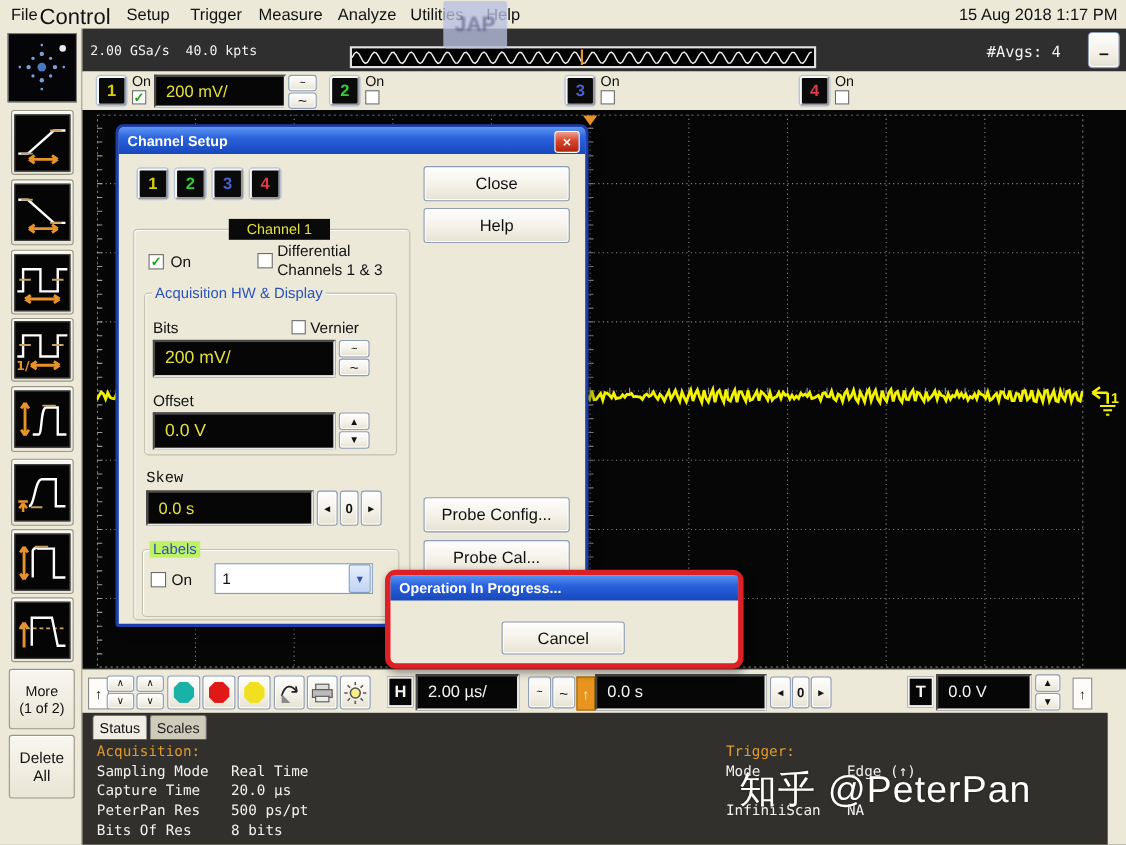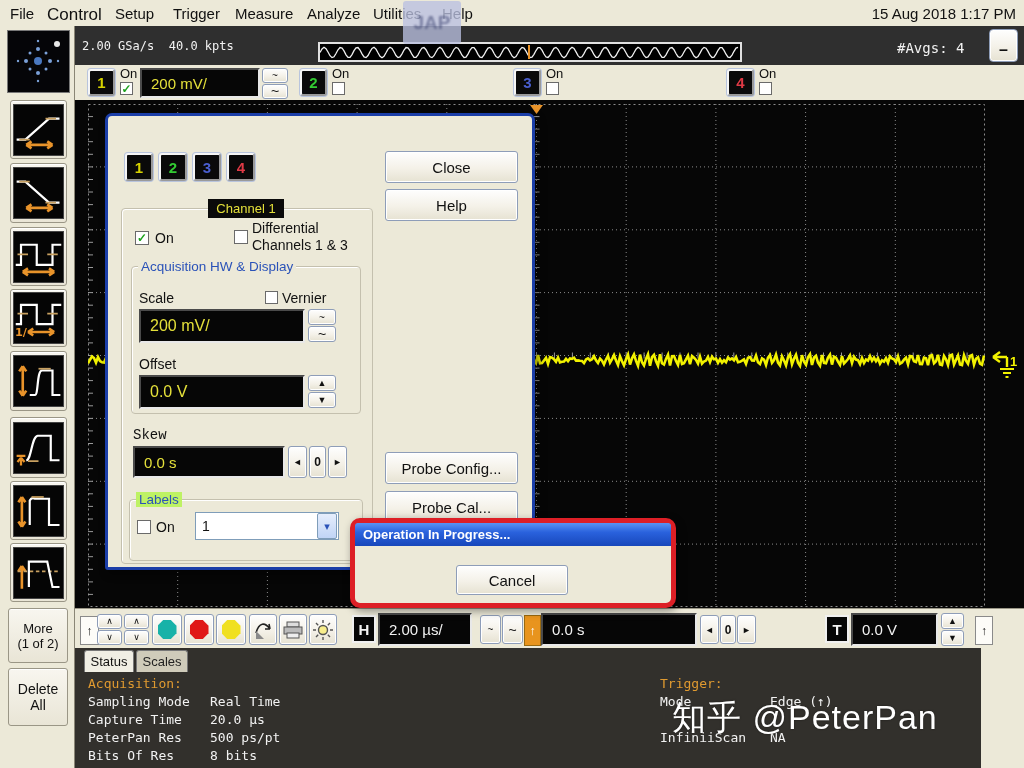--- a/index.html
+++ b/index.html
@@ -32,21 +32,21 @@
   .mono{font-family:"DejaVu Sans Mono",monospace;}
   .tab{font-size:13px;border:1px solid #777;border-bottom:none;border-radius:3px 3px 0 0;
        display:flex;align-items:center;justify-content:center;box-sizing:border-box;}
   .octo{width:19px;height:19px;clip-path:polygon(30% 0,70% 0,100% 30%,100% 70%,70% 100%,30% 100%,0 70%,0 30%);}
 </style>
 </head>
 <body>
 
 <div class="abs" style="left:0;top:0;width:1024px;height:26px;background:#ece9d8;">
   <span class="abs" style="left:10px;top:5px;font-size:15px;">File</span>
-  <span class="abs" style="left:47px;top:5px;font-size:17px;">Control</span>
+  <span class="abs" style="left:36px;top:5px;font-size:20px;">Control</span>
   <span class="abs" style="left:115px;top:5px;font-size:15px;">Setup</span>
   <span class="abs" style="left:173px;top:5px;font-size:15px;">Trigger</span>
   <span class="abs" style="left:235px;top:5px;font-size:15px;">Measure</span>
   <span class="abs" style="left:307px;top:5px;font-size:15px;">Analyze</span>
   <span class="abs" style="left:373px;top:5px;font-size:15px;">Utilities</span>
   <span class="abs" style="left:442px;top:5px;font-size:15px;">Help</span>
   <span class="abs" style="right:8px;top:5px;font-size:15px;">15 Aug 2018 1:17 PM</span>
 </div>
 
 <div class="abs" style="left:403px;top:1px;width:58px;height:43px;background:rgba(186,192,224,0.78);border-radius:3px;z-index:40;
@@ -293,21 +293,21 @@
       <span style="font-size:9px;">▲</span>
     </div>
   <div class="abs xpbtn mini" style="left:866px;top:21px;width:23px;height:16px;">
       <span style="font-size:9px;">▼</span>
     </div>
   <div class="abs" style="left:900px;top:7px;width:16px;height:27px;background:#fdfcf8;border:1px solid #8a8a8a;display:flex;align-items:center;justify-content:center;">
     <span style="font-size:12px;">↑</span>
   </div>
 </div>
 
-<div class="abs" style="left:75px;top:648px;width:906px;height:120px;background:#32302c;">
+<div class="abs" style="left:75px;top:648px;width:906px;height:120px;background:#32302c;padding-left:26px;">
   <div class="abs tab" style="left:9px;top:2px;width:50px;height:22px;background:#f0eee4;color:#111;">
       <span>Status</span>
     </div>
   <div class="abs tab" style="left:61px;top:2px;width:52px;height:22px;background:#cfcbba;color:#222;">
       <span>Scales</span>
     </div>
   <span class="abs mono" style="left:13px;top:28px;color:#e09a30;font-size:13px;">Acquisition:</span>
   <span class="abs mono wht" style="left:13px;top:46px;font-size:13px;">Sampling Mode</span>
   <span class="abs mono wht" style="left:135px;top:46px;font-size:13px;">Real Time</span>
   <span class="abs mono wht" style="left:13px;top:64px;font-size:13px;">Capture Time</span>
@@ -319,20 +319,27 @@
   <span class="abs mono" style="left:585px;top:28px;color:#e09a30;font-size:13px;">Trigger:</span>
   <span class="abs mono wht" style="left:585px;top:46px;font-size:13px;">Mode</span>
   <span class="abs mono wht" style="left:695px;top:46px;font-size:13px;">Edge (↑)</span>
   <span class="abs mono wht" style="left:585px;top:82px;font-size:13px;">InfiniiScan</span>
   <span class="abs mono wht" style="left:695px;top:82px;font-size:13px;">NA</span>
   <span class="abs" style="left:597px;top:47px;font-size:34px;color:#fff;letter-spacing:1px;text-shadow:0 0 2px rgba(0,0,0,.5);white-space:nowrap;">知乎 @PeterPan</span>
 </div>
 
 <div class="abs" style="left:105px;top:113px;width:430px;height:457px;z-index:10;background:#ece9d8;
             border:3px solid #1b3ea8;border-radius:7px 7px 3px 3px;box-sizing:border-box;box-shadow:3px 4px 8px rgba(0,0,0,.45);">
+  <div class="titlebar" style="height:24px;border-radius:4px 4px 0 0;">
+    <span>Channel Setup</span>
+    <div class="abs" style="right:5px;top:3px;width:21px;height:18px;border:1px solid #fff;border-radius:3px;
+                background:linear-gradient(180deg,#f0a08c,#d8442a 45%,#b02310);display:flex;align-items:center;justify-content:center;">
+      <span style="color:#fff;font-weight:bold;font-size:13px;line-height:13px;">×</span>
+    </div>
+  </div>
 
   <div class="abs chanbtn" style="left:17px;top:37px;width:28px;height:28px;color:#d6d200;">
       <span>1</span>
     </div>
   <div class="abs chanbtn" style="left:51px;top:37px;width:28px;height:28px;color:#33cc33;">
       <span>2</span>
     </div>
   <div class="abs chanbtn" style="left:85px;top:37px;width:28px;height:28px;color:#4a5fd0;">
       <span>3</span>
     </div>
@@ -341,36 +348,36 @@
     </div>
 
   <div class="abs xpbtn big" style="left:277px;top:35px;width:133px;height:32px;">
       <span>Close</span>
     </div>
   <div class="abs xpbtn big" style="left:277px;top:73px;width:133px;height:32px;">
       <span>Help</span>
     </div>
 
   <div class="abs groupbox" style="left:13px;top:92px;width:252px;height:356px;"></div>
-  <div class="abs" style="left:100px;top:83px;width:76px;height:19px;background:#0a0a0a;display:flex;align-items:center;justify-content:center;">
+  <div class="abs" style="left:100px;top:83px;width:92px;height:19px;background:#0a0a0a;display:flex;align-items:center;justify-content:center;">
     <span class="yel lbl13">Channel 1</span>
   </div>
 
   <span class="abs cb" style="left:27px;top:115px;width:14px;height:14px;">
       <span>✓</span>
     </span>
   <span class="abs lbl13" style="left:47px;top:114px;font-size:14px;">On</span>
   <span class="abs cb" style="left:126px;top:114px;width:14px;height:14px;"></span>
   <span class="abs" style="left:144px;top:104px;font-size:14px;">Differential</span>
   <span class="abs" style="left:144px;top:121px;font-size:14px;">Channels 1 &amp; 3</span>
 
   <div class="abs groupbox" style="left:23px;top:150px;width:230px;height:148px;"></div>
   <span class="abs blue-lbl" style="left:30px;top:143px;background:#ece9d8;padding:0 3px;font-size:13.5px;">Acquisition HW &amp; Display</span>
 
-  <span class="abs" style="left:31px;top:174px;font-size:14px;">Scale</span>
+  <span class="abs" style="left:31px;top:174px;font-size:14px;">Bits</span>
   <span class="abs cb" style="left:157px;top:175px;"></span>
   <span class="abs lbl13" style="left:174px;top:174px;font-size:14px;">Vernier</span>
   <div class="abs blackfield" style="left:31px;top:193px;width:166px;height:34px;">
     <span class="yel" style="font-size:16px;">200 mV/</span>
   </div>
   <div class="abs xpbtn mini" style="left:200px;top:193px;width:28px;height:16px;">
       <span style="font-size:10px;">~</span>
     </div>
   <div class="abs xpbtn mini" style="left:200px;top:210px;width:28px;height:16px;">
       <span style="font-size:14px;">~</span>

